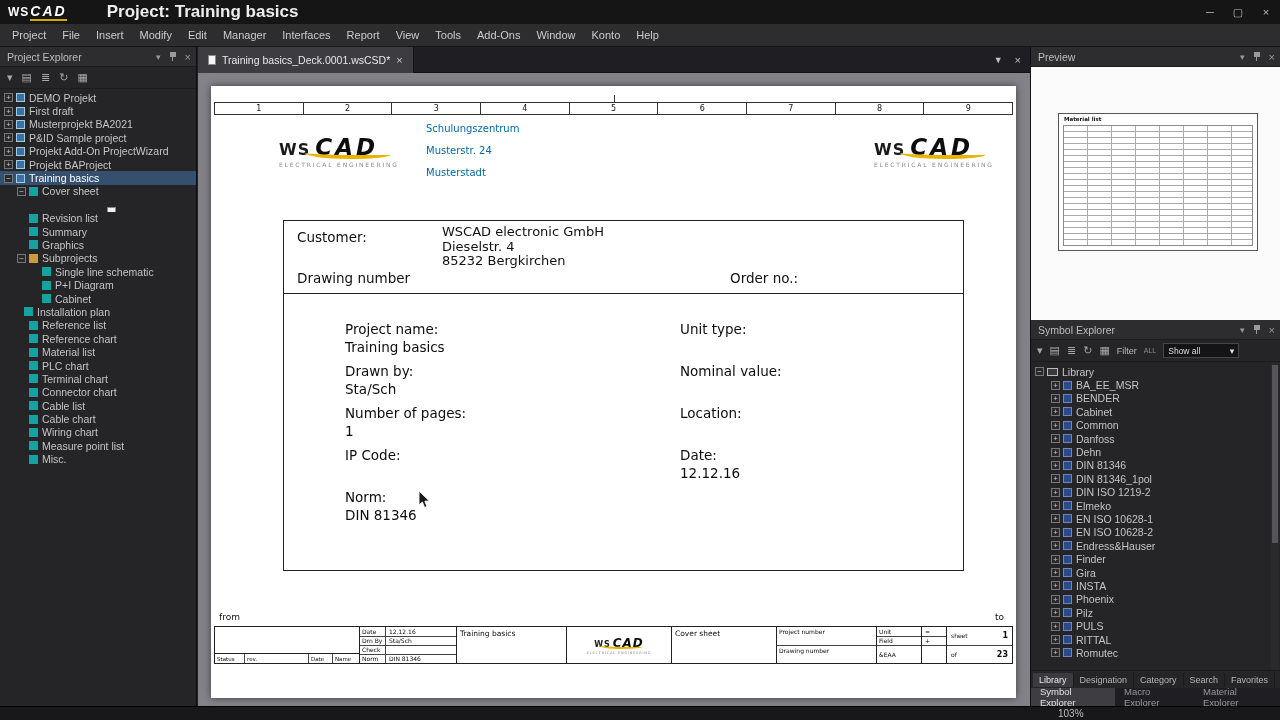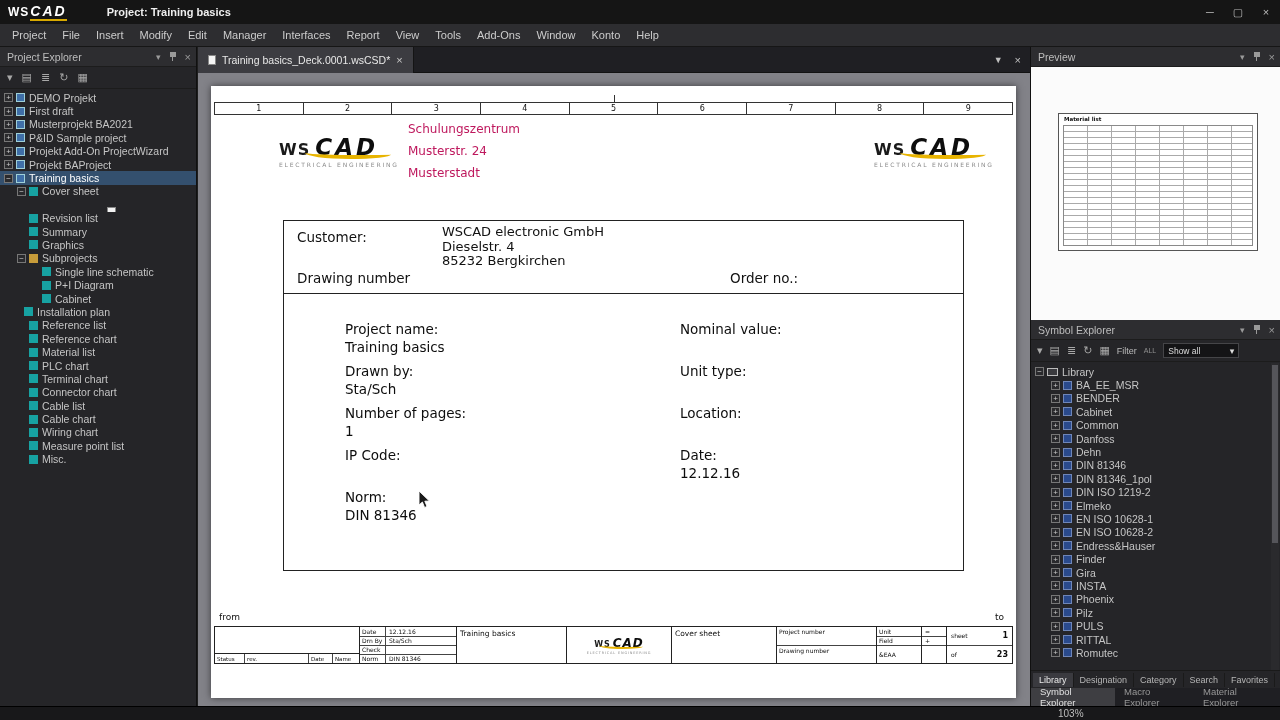--- a/index.html
+++ b/index.html
@@ -4,21 +4,21 @@
 <style>
   * { margin:0; padding:0; box-sizing:border-box; }
   html,body { width:1280px; height:720px; overflow:hidden; }
   body { background:#1e1e1e; font-family:"Liberation Sans",sans-serif; color:#ccc; position:relative; }
 
   
   #titlebar { position:absolute; top:0; left:0; right:0; height:24px; background:#151515; display:flex; align-items:center; }
   .tb-logo { display:flex; align-items:baseline; margin-left:8px; position:relative; }
   .tb-ws { font-weight:bold; color:#fff; font-size:12px; letter-spacing:1px; }
   .tb-cad { font-weight:bold; font-style:italic; color:#fff; font-size:14px; letter-spacing:2px; margin-left:1px; border-bottom:2px solid #d7a900; }
-  #tb-title { color:#eee; font-size:11px; font-weight:bold; margin-left:20px;padding-left:20px; }
+  #tb-title { color:#eee; font-size:17px; font-weight:bold; margin-left:20px;padding-left:20px; }
   .win-controls { margin-left:auto; display:flex; }
   .win-btn { width:28px; height:24px; display:flex; align-items:center; justify-content:center; color:#bbb; font-size:11px; }
 
   
   #menubar { position:absolute; top:24px; left:0; right:0; height:23px; background:#2d2d30; display:flex; align-items:center; padding-left:4px; border-bottom:1px solid #161616; }
   .menu-item { padding:0 8px; font-size:11px; color:#ccc; line-height:23px; white-space:nowrap; }
 
   
   .panel-header { height:20px; background:#2d2d30; display:flex; align-items:center; padding:0 5px 0 7px; font-size:10.5px; color:#bdbdbd; border-bottom:1px solid #1c1c1c; }
   .ph-icons { margin-left:auto; display:flex; gap:8px; align-items:center; color:#9a9a9a; font-size:9px; }
@@ -62,21 +62,21 @@
 
   .ws-logo { position:absolute; width:120px; }
   .lg-row { position:relative; white-space:nowrap; }
   .lg-ws { font-size:16px; font-weight:bold; color:#1a1a1a; letter-spacing:1px; }
   .lg-cad { font-size:23px; font-weight:bold; font-style:italic; color:#0d0d0d; letter-spacing:3px; }
   .lg-arc { position:absolute; left:26px; bottom:1px; width:86px; height:12px; border-bottom:4px solid #e8b400; border-radius:0 0 90% 100% / 0 0 70% 100%; }
   .lg-sub { font-size:6px; letter-spacing:1.8px; color:#8a8a8a; margin-top:1px; white-space:nowrap; }
   #logo-left { left:68px; top:48px; }
   #logo-right { left:663px; top:48px; }
 
-  .address { position:absolute; left:197px; top:32px; font-size:12px; line-height:22px; color:#be185d; }
+  .address { position:absolute; left:215px; top:32px; font-size:10px; line-height:22px; color:#0369a1; }
 
   .main-box { position:absolute; left:72px; top:134px; width:681px; height:351px; border:1px solid #222; }
   .mb-top { position:relative; height:73px; border-bottom:1px solid #222; }
   .customer-label { position:absolute; left:13px; top:8px; font-size:13.5px; }
   .customer-lines { position:absolute; left:158px; top:4px; font-size:13px; line-height:14.5px; }
   .drawing-number-label { position:absolute; left:13px; top:49px; font-size:13.5px; }
   .order-no-label { position:absolute; left:446px; top:49px; font-size:13.5px; }
   .col-left { position:absolute; left:13px; top:100px; width:330px;margin-left:48px; }
   .col-right { position:absolute; left:396px; top:100px; width:270px; }
   .field { height:42px; }
@@ -429,25 +429,25 @@
               <div class="f-label">IP Code:</div>
               <div class="f-value"></div>
             </div>
             <div class="field">
               <div class="f-label">Norm:</div>
               <div class="f-value">DIN 81346</div>
             </div>
           </div>
         <div class="col-right" id="right-fields">
             <div class="field">
+              <div class="f-label">Unit type:</div>
+              <div class="f-value"></div>
+            </div>
+            <div class="field">
               <div class="f-label">Nominal value:</div>
-              <div class="f-value"></div>
-            </div>
-            <div class="field">
-              <div class="f-label">Unit type:</div>
               <div class="f-value"></div>
             </div>
             <div class="field">
               <div class="f-label">Location:</div>
               <div class="f-value"></div>
             </div>
             <div class="field">
               <div class="f-label">Date:</div>
               <div class="f-value">12.12.16</div>
             </div>

